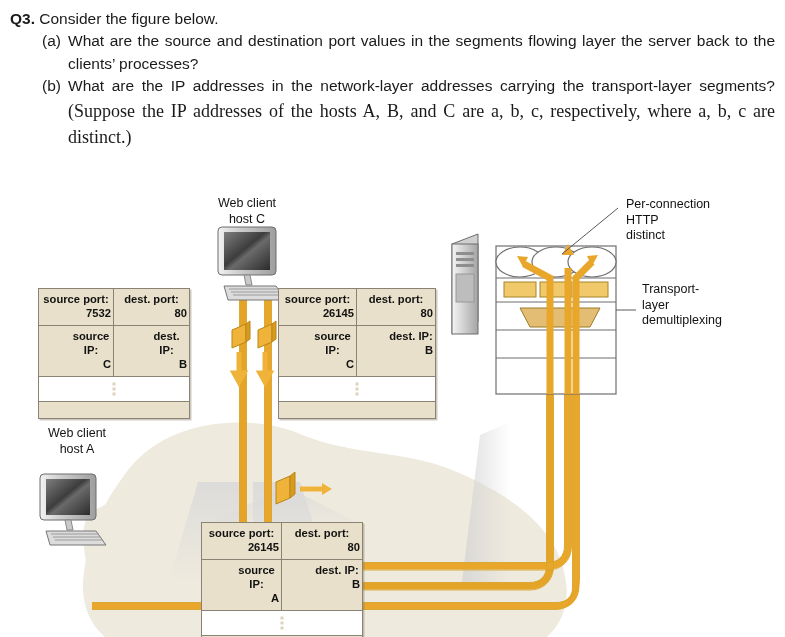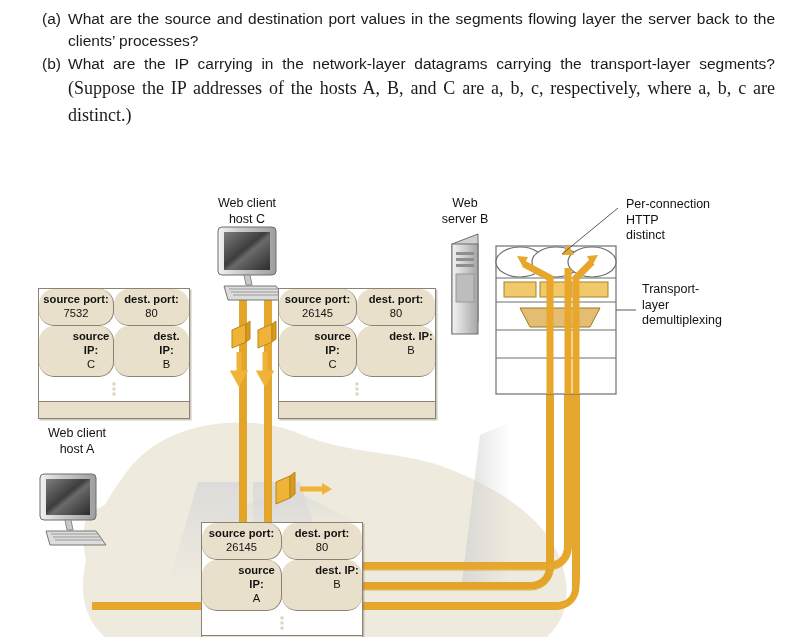--- a/index.html
+++ b/index.html
@@ -36,51 +36,55 @@
   .seg-table{
     position:absolute;box-sizing:border-box;
     border:1px solid #8a8374;background:#ffffff;
     box-shadow:1.5px 1.5px 0 rgba(120,112,96,.38);
   }
   .seg-row{display:flex;}
   .seg-cell{
     flex:1 1 50%;box-sizing:border-box;
     background:#e8e0ca;
     text-align:center;padding:3px 2px 4px;
-    font-size:11.2px;line-height:1.28;color:#121212;font-weight:600;border-radius:15px;
-  }
-  .seg-cell .v{display:block;font-weight:400;}
+    font-size:11.2px;line-height:1.28;color:#121212;font-weight:600;
+  }
+  .seg-cell .v{display:block;font-weight:700;text-align:right;}
   .seg-row.r1 .seg-cell{border-bottom:1px solid #8a8374;}
   .seg-row.r1 .seg-cell.left,
   .seg-row.r2 .seg-cell.left{border-right:1px solid #8a8374;}
   .seg-row.r2 .seg-cell{border-bottom:1px solid #8a8374;padding-left:32px;}
   .seg-blank{
     height:24px;background:#ffffff;position:relative;
     border-bottom:1px solid #8a8374;
   }
   .seg-blank .dots{
     position:absolute;left:50%;top:50%;transform:translate(-50%,-50%);
     display:flex;flex-direction:column;gap:2px;
   }
   .seg-blank .dots i{display:block;width:3px;height:3px;background:#ded4bb;}
   .seg-foot{height:16px;background:#e8e0ca;}
 </style>
 </head>
 <body>
 
 <div id="question">
+  <div class="q-head">
+    <span class="q-label">Q3.</span>
+    <span>Consider the figure below.</span>
+  </div>
 
   <div class="q-item">
     <span class="mark">(a)</span>
     <span class="body">What are the source and destination port values in the segments flowing layer the server back to the clients’ processes?</span>
   </div>
 
   <div class="q-item">
     <span class="mark">(b)</span>
-    <span class="body"><span>What are the IP carrying in the network-layer datagrams carrying the transport-layer segments? </span><span class="serif">(Suppose the IP addresses of the hosts A, B, and C are a, b, c, respectively, where a, b, c are distinct.)</span></span>
+    <span class="body"><span>What are the IP addresses in the network-layer addresses carrying the transport-layer segments? </span><span class="serif">(Suppose the IP addresses of the hosts A, B, and C are a, b, c, respectively, where a, b, c are distinct.)</span></span>
   </div>
 </div>
 
 <div id="figure">
 
   <svg width="785" height="455" viewBox="0 0 785 455">
     <defs>
       <linearGradient id="gMon" x1="0" y1="0" x2="1" y2="1">
         <stop offset="0%" stop-color="#7e7e7e"></stop>
         <stop offset="45%" stop-color="#3d3d3d"></stop>
@@ -247,22 +251,20 @@
       <line x1="616" y1="128" x2="636" y2="128"></line>
     </g>
   </svg>
 
   <div class="fig-label center" style="left:176px;top:14px;width:142px;">Web client
 host C</div>
 
   <div class="fig-label center" style="left:15px;top:244px;width:124px;">Web client
 host A</div>
 
-  <div class="fig-label center" style="left:412px;top:14px;width:106px;">Web
-server B</div>
 
   <div class="fig-label" style="left:626px;top:15px;width:150px;">Per-connection
 HTTP
 distinct</div>
 
   <div class="fig-label" style="left:642px;top:100px;width:145px;">Transport-
 layer
 demultiplexing</div>
 
   <div class="seg-table" style="left:38px;top:106px;width:152px;">

